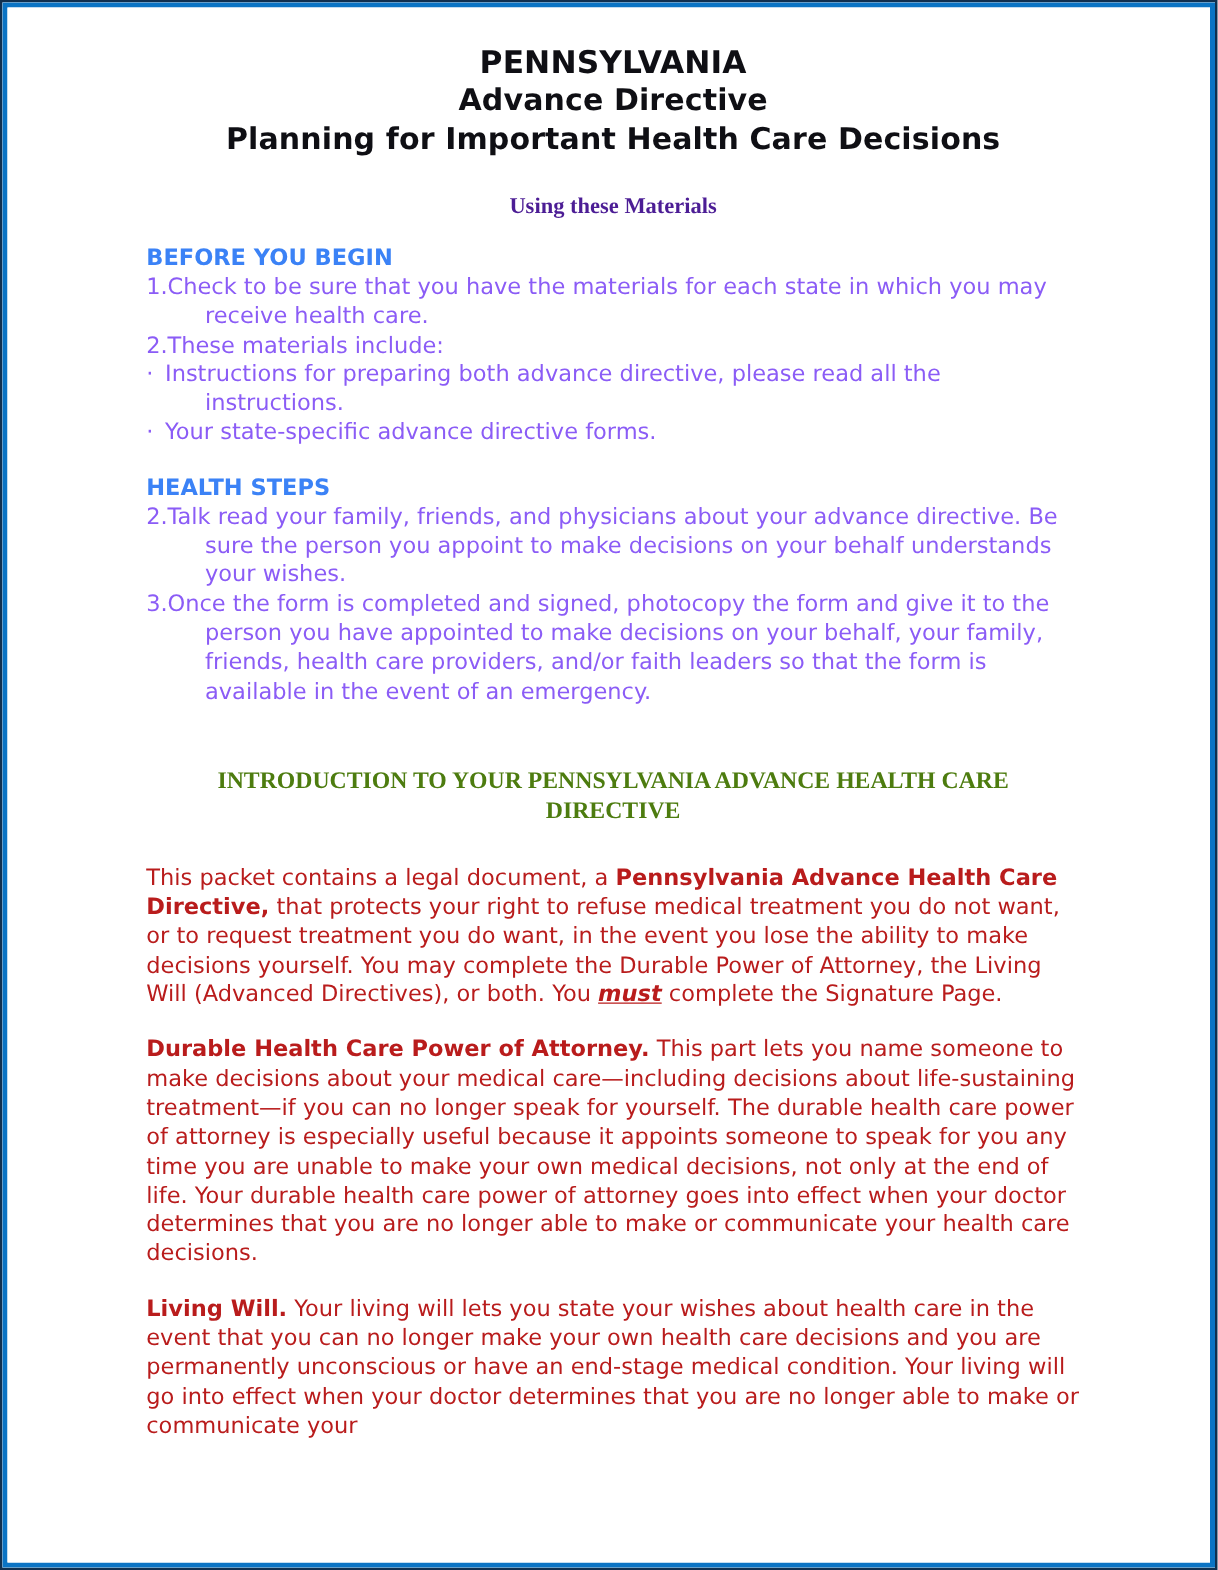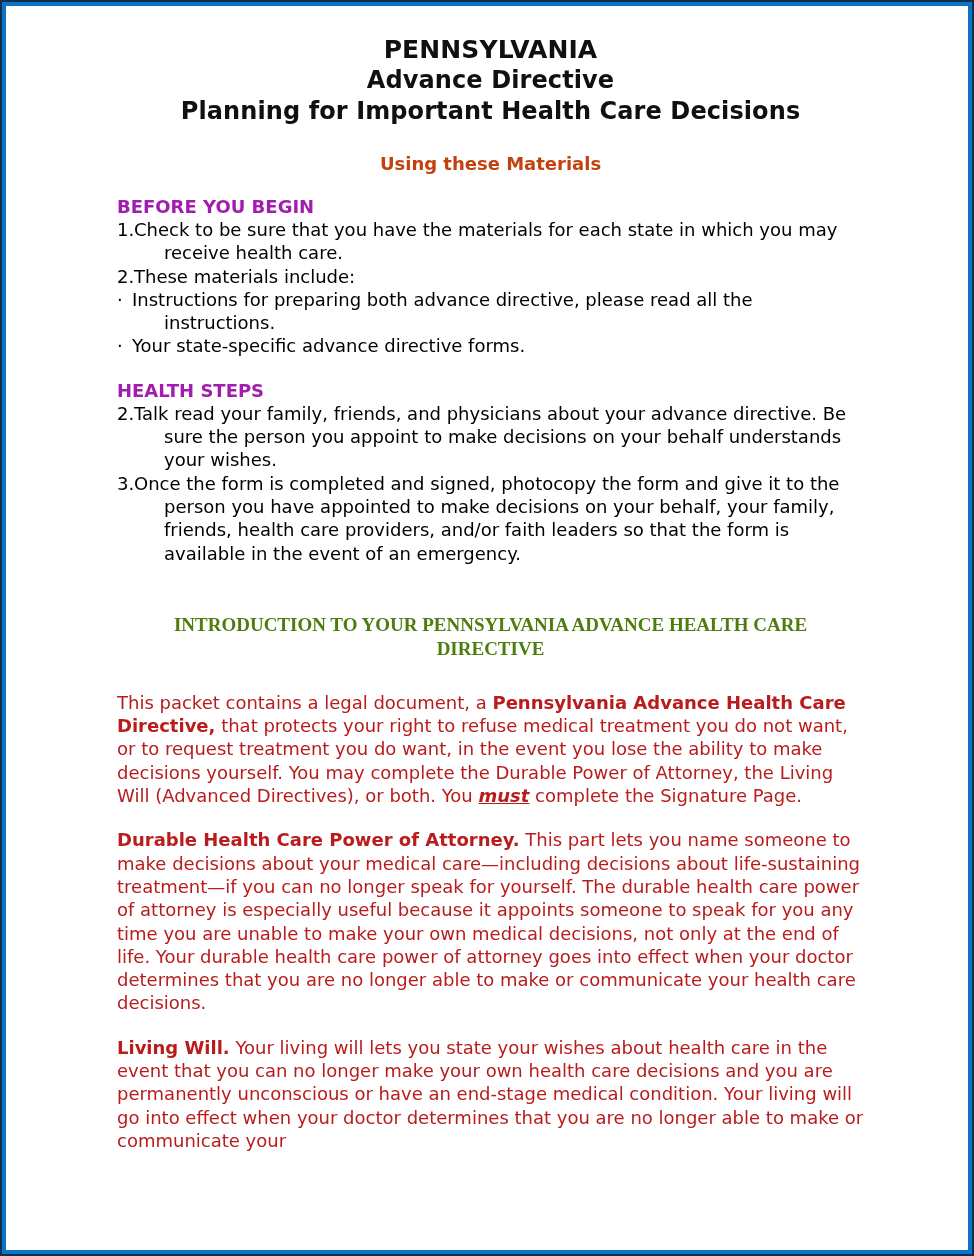--- a/index.html
+++ b/index.html
@@ -51,42 +51,43 @@
     margin: 0;
   }
   .doc-title .line2 { font-size: 24px; }
   .doc-title .line3 { font-size: 24px; }
 
   .doc-subtitle {
     text-align: center;
     font-weight: bold;
     font-size: 18px;
     line-height: 22px;
-    color: #c2410c;
+    color: #4c1d95;
     margin: 26px 0 0 0;
+    font-family: Liberation Serif, serif;
   }
 
   .section-heading {
     font-weight: bold;
     font-size: 18px;
     line-height: 22px;
-    color: #a21caf;
+    color: #3b82f6;
     margin: 0;
   }
 
   .section-block { margin: 0; }
   .gap-before-begin { height: 21px; }
   .gap-before-action { height: 22px; }
   .gap-before-intro  { height: 48px; }
 
   
   .list-item {
     font-size: 18px;
     line-height: 23.3px;
-    color: #000000;
+    color: #8b5cf6;
     margin: 0;
     padding-left: 47px;
     text-indent: -47px;
   }
   .list-item .marker {
     display: inline-block;
     width: 17px;
     text-indent: 0;
   }
   .list-item .marker.dot {

